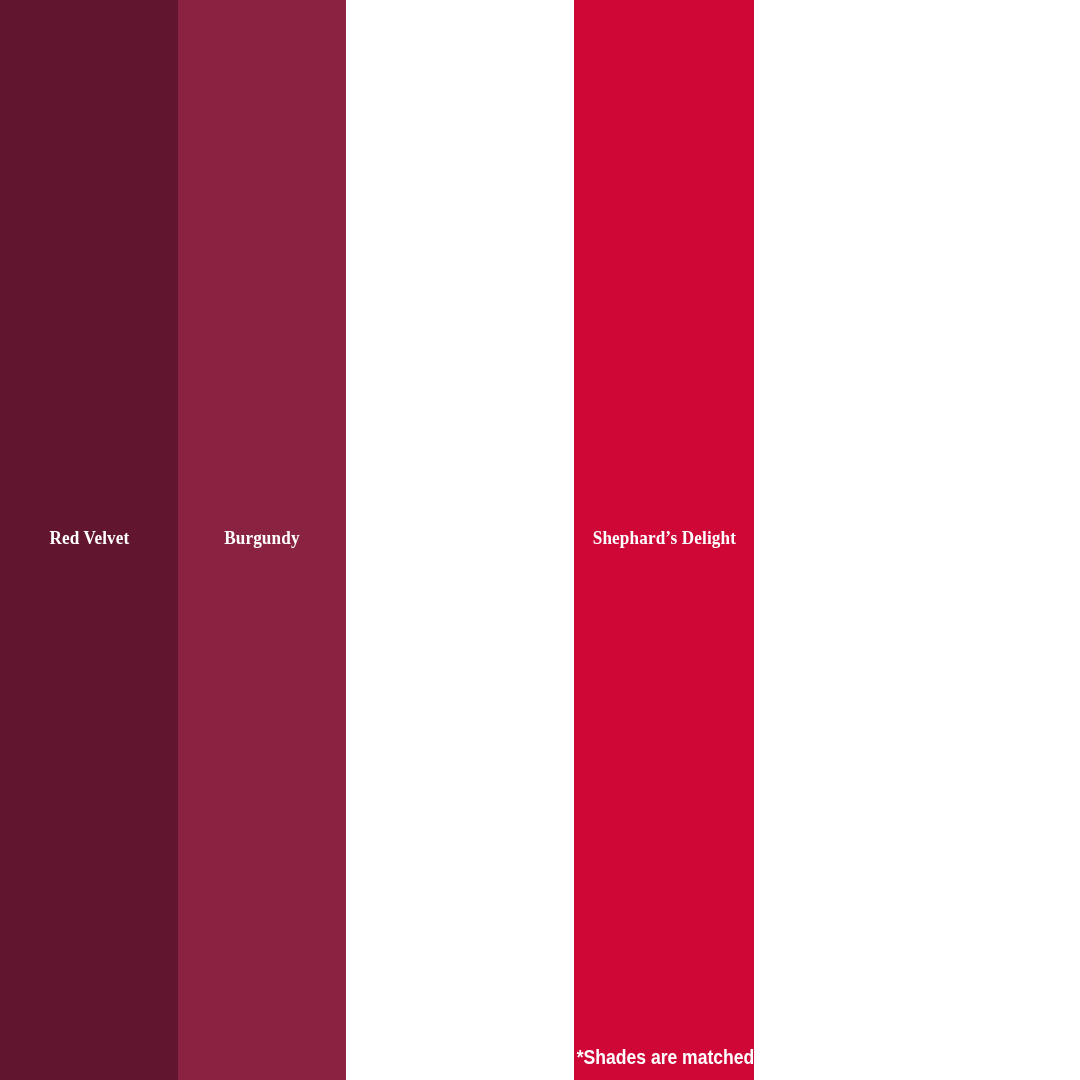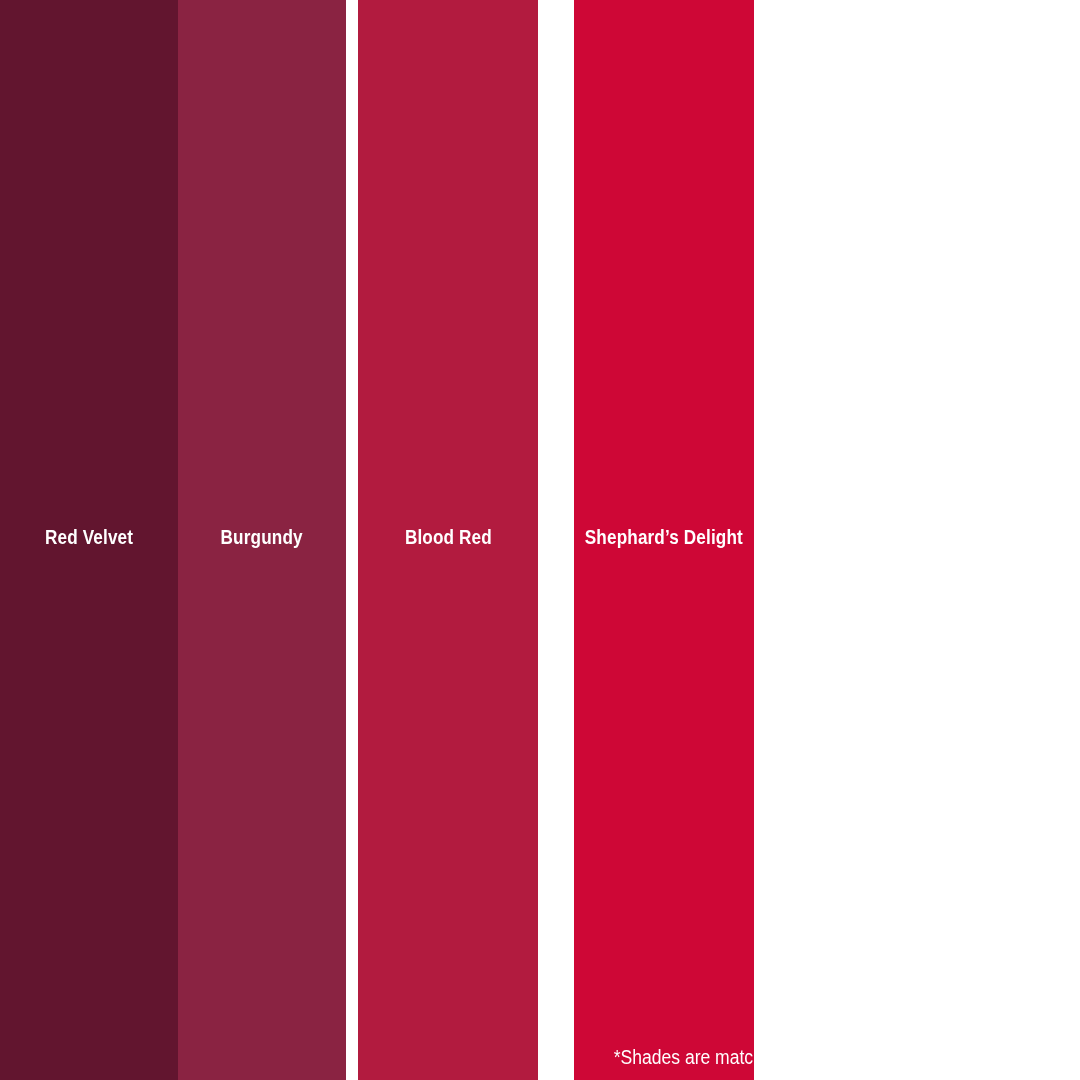--- a/index.html
+++ b/index.html
@@ -22,40 +22,40 @@
     display: block;
   }
   .swatch-label {
     position: absolute;
     left: 0;
     width: 100%;
     top: 538px;
     transform: translateY(-50%);
     text-align: center;
     color: #ffffff;
-    font-family: Liberation Sans, sans-serif;
+    font-family: Liberation Serif, serif;
     font-weight: bold;
     font-size: 19.5px;
     letter-spacing: 0.15px;
     line-height: 1;
     transform-origin: center center;
     white-space: nowrap;
   }
   .swatch-label > span {
     display: inline-block;
     transform: scaleX(0.88);
     transform-origin: center center;
   }
   #footnote {
     position: absolute;
     right: 20px;
     bottom: 11px;
     color: #ffffff;
     font-family: "Liberation Sans", sans-serif;
-    font-weight: normal;
+    font-weight: bold;
     font-size: 19.5px;
     line-height: 1.2;
     white-space: nowrap;
     text-align: left;
   }
   #footnote > span {
     display: inline-block;
     transform: scaleX(0.9);
     transform-origin: right center;
   }
@@ -66,23 +66,20 @@
 <div id="palette-canvas">
 
   <div class="swatch-strip" style="left: 0px; width: 178px; background: rgb(98, 21, 47);">
     <div class="swatch-label"><span>Red Velvet</span></div>
   </div>
 
   <div class="swatch-strip" style="left: 178px; width: 168px; background: rgb(138, 35, 66);">
     <div class="swatch-label"><span>Burgundy</span></div>
   </div>
 
-  <div class="swatch-strip" style="left: 358px; width: 180px; background: rgb(178, 27, 63);">
-    <div class="swatch-label"><span>Blood Red</span></div>
-  </div>
 
   <div class="swatch-strip" style="left: 538px; width: 180px; background: rgb(206, 7, 54); margin-left: 36px;">
     <div class="swatch-label"><span>Shephard’s Delight</span></div>
   </div>
 
 
 
   <div id="footnote"><span>*Shades are matched to unstretched tights under lightbox</span></div>
 
 </div>

